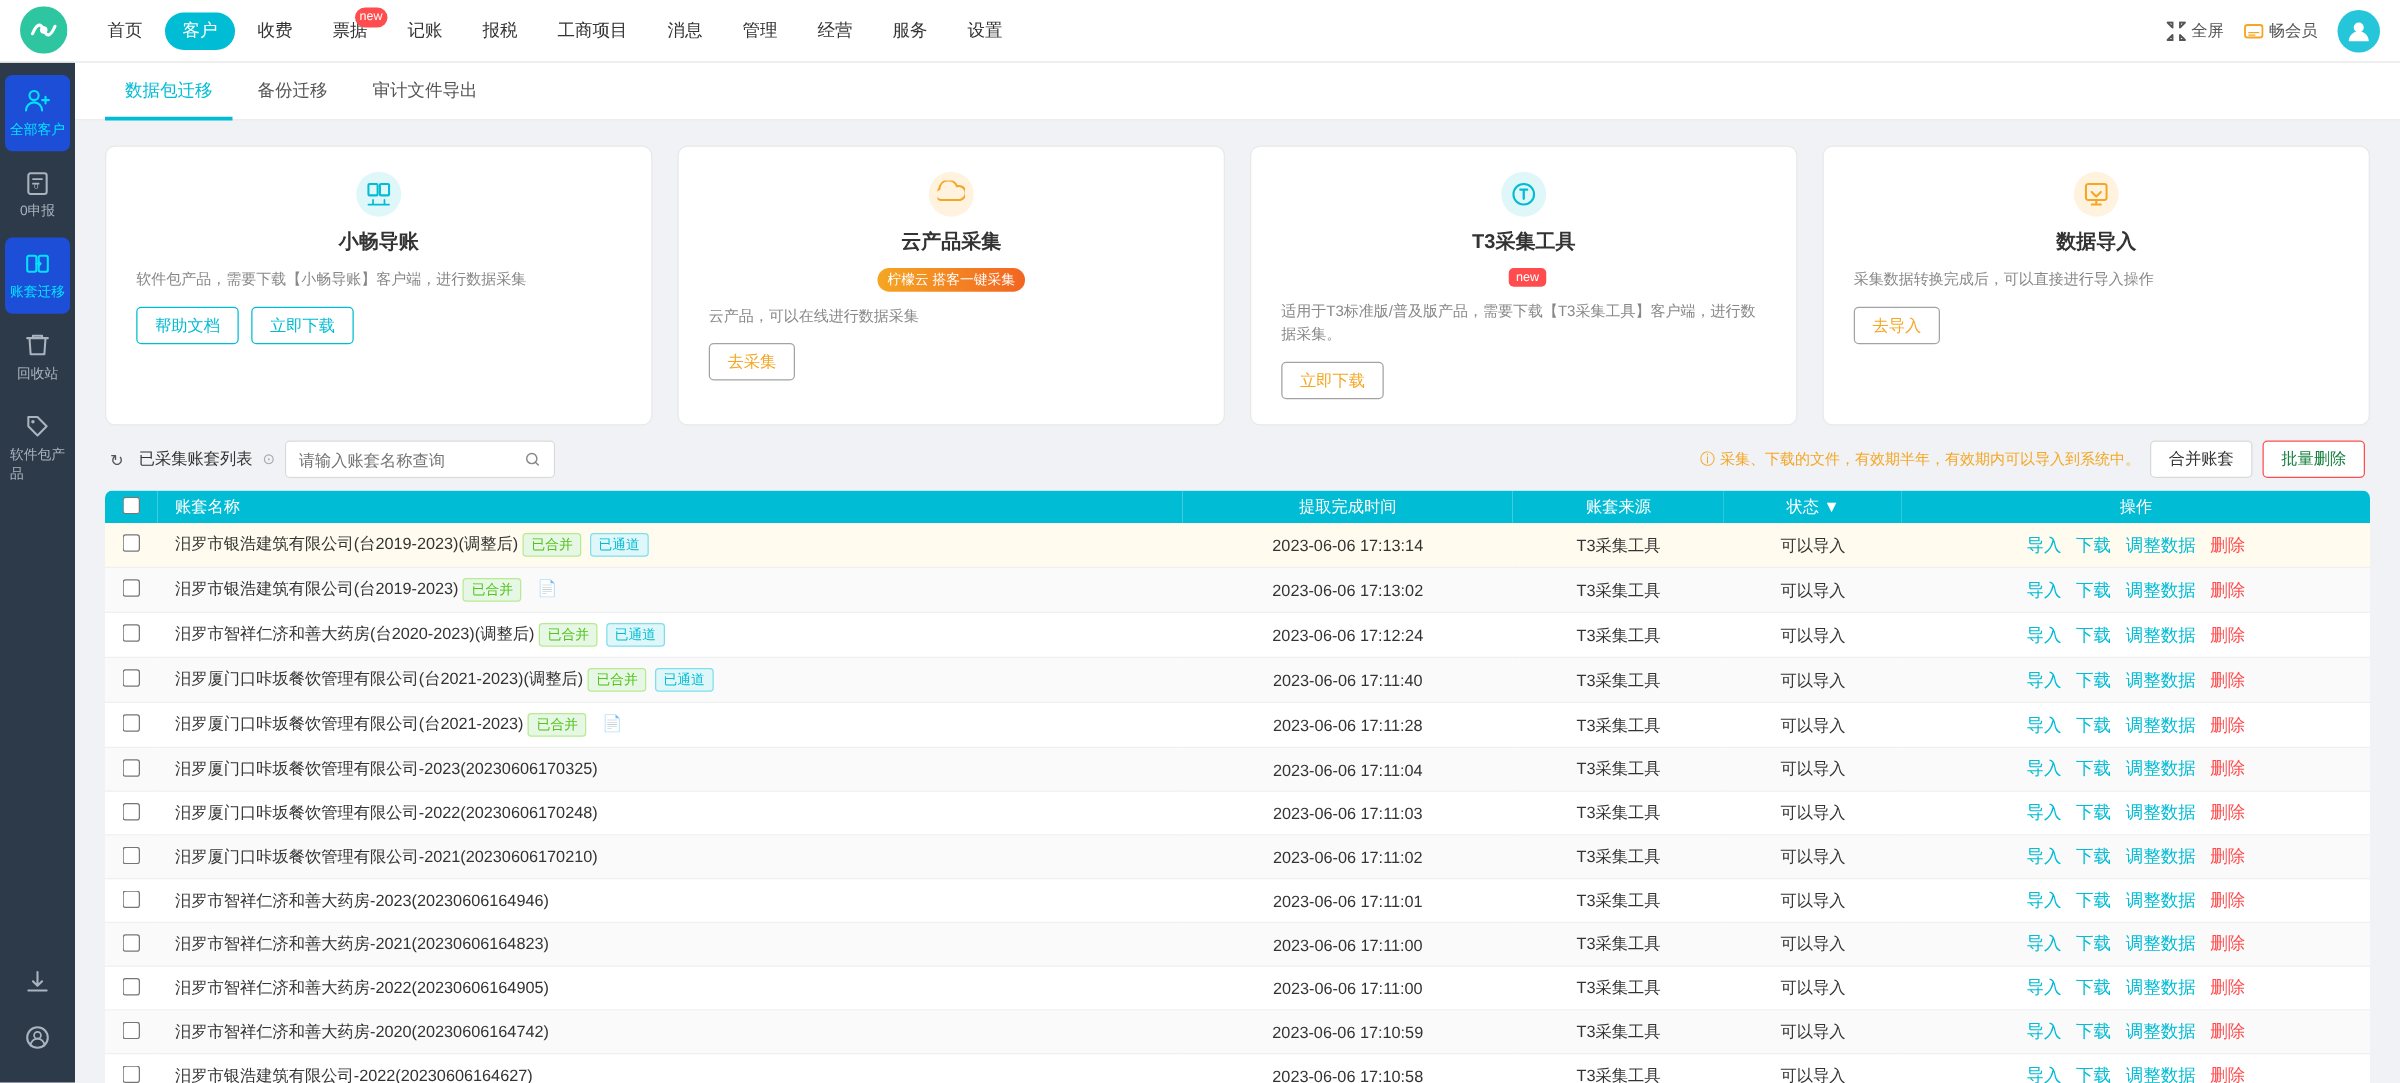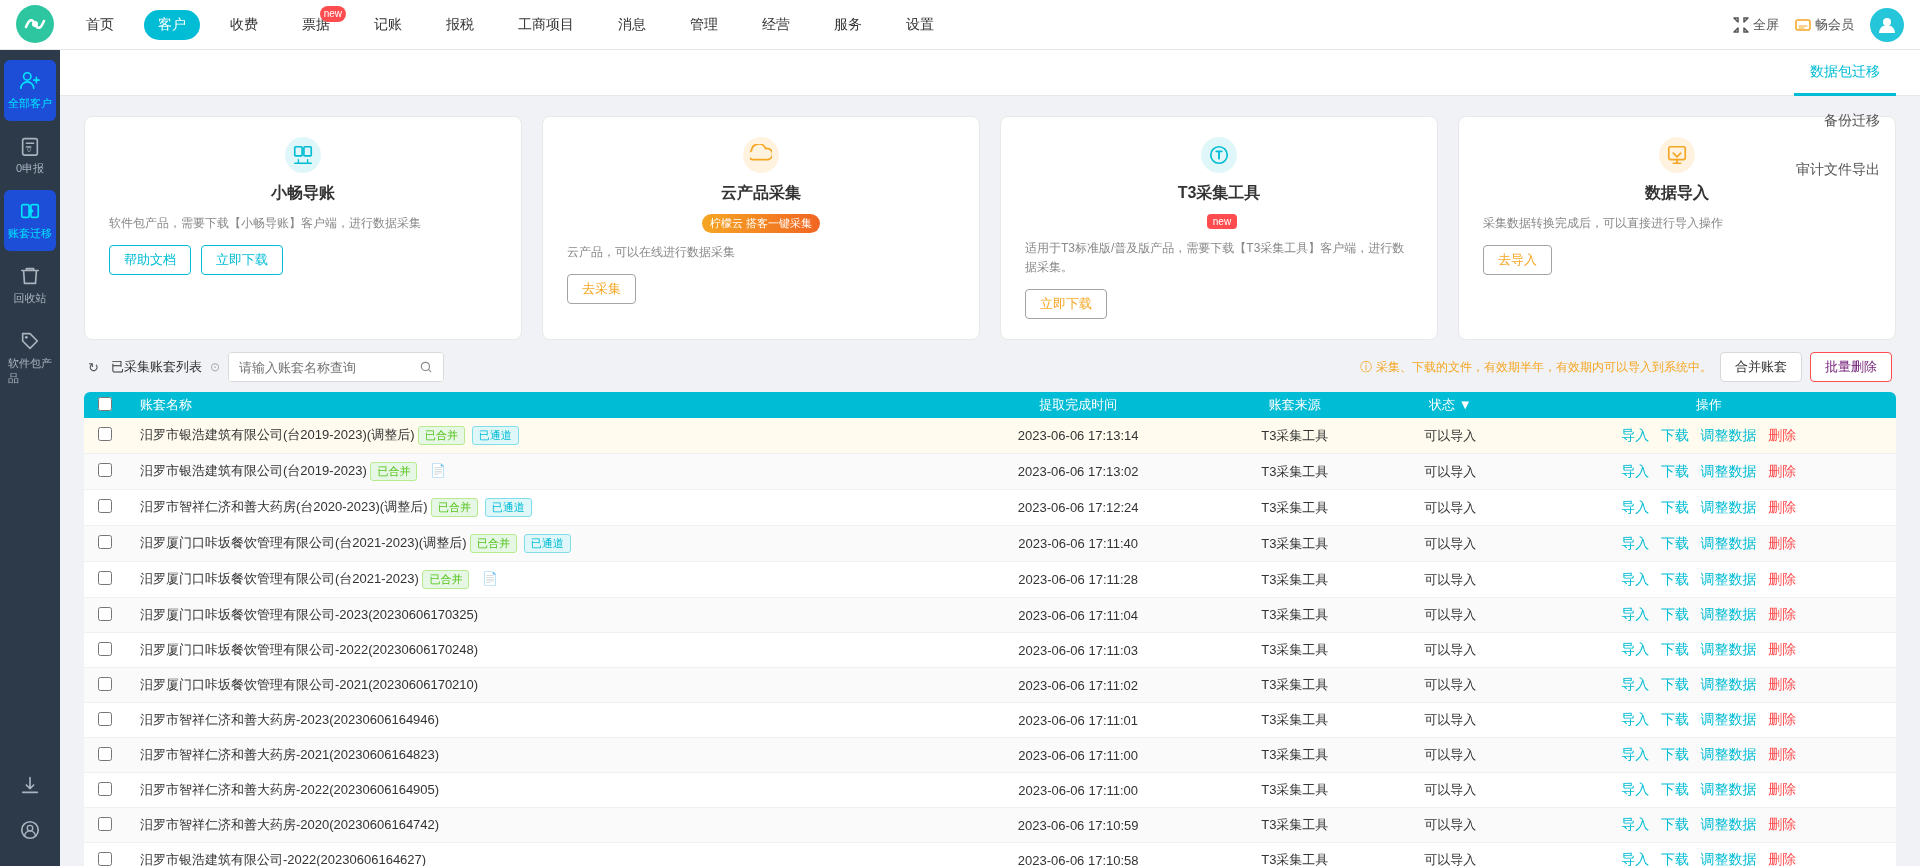--- a/index.html
+++ b/index.html
@@ -5,21 +5,21 @@
     * { box-sizing: border-box; margin: 0; padding: 0; }
     body { font-family: 'Microsoft YaHei', Arial, sans-serif; font-size: 13px; background: #f0f2f5; color: #333; overflow: hidden; }
 
     
     .top-nav {
       display: flex; align-items: center; background: #fff; height: 50px;
       border-bottom: 1px solid #e8e8e8; padding: 0 16px; position: fixed; top: 0; left: 0; right: 0; z-index: 100;
     }
     .logo { width: 40px; height: 40px; margin-right: 16px; }
     .logo svg { width: 38px; height: 38px; }
-    .nav-items { display: flex; align-items: center; flex: 1; gap: 16px; }
+    .nav-items { display: flex; align-items: center; flex: 1; gap: 4px; }
     .nav-item {
       padding: 6px 14px; border-radius: 4px; cursor: pointer; font-size: 14px; color: #333;
       position: relative; white-space: nowrap;
     }
     .nav-item.active { background: #00bcd4; color: #fff; border-radius: 20px; }
     .nav-item .badge-new {
       position: absolute; top: -4px; right: -2px; background: #ff4d4f; color: #fff;
       font-size: 10px; padding: 1px 4px; border-radius: 8px; line-height: 1.4;
     }
     .nav-right { display: flex; align-items: center; gap: 16px; margin-left: auto; }
@@ -44,21 +44,21 @@
 
     
     .main-content {
       position: fixed; top: 50px; left: 60px; right: 0; bottom: 0;
       overflow-y: auto; background: #f0f2f5;
     }
 
     
     .tabs-bar {
       background: #fff; padding: 0 24px; border-bottom: 1px solid #e8e8e8;
-      display: flex; align-items: flex-end; gap: 4px; height: 46px; flex-direction: column;
+      display: flex; align-items: flex-start; gap: 4px; height: 46px;
     }
     .tab {
       padding: 12px 16px; cursor: pointer; font-size: 14px; color: #555;
       border-bottom: 3px solid transparent; position: relative; top: 1px;
     }
     .tab.active { color: #00bcd4; border-bottom-color: #00bcd4; font-weight: 500; }
 
     
     .cards-section { padding: 20px 24px 12px; display: flex; gap: 20px; }
     .card {
@@ -102,21 +102,21 @@
     }
     .search-box .search-btn {
       padding: 0 10px; background: #fff; border: none; cursor: pointer; color: #888; height: 100%;
       display: flex; align-items: center;
     }
     .table-hint { font-size: 12px; color: #f5a623; display: flex; align-items: center; gap: 4px; }
     .btn-action {
       background: #fff; border: 1px solid #d9d9d9; padding: 5px 14px; border-radius: 4px;
       cursor: pointer; font-size: 13px; color: #333;
     }
-    .btn-action.danger { color: #701a75; border-color: #ff4d4f; }
+    .btn-action.danger { color: #15803d; border-color: #ff4d4f; }
 
     
     .data-table { width: 100%; border-collapse: collapse; background: #fff; border-radius: 6px; overflow: hidden; }
     .data-table thead tr { background: #00bcd4; color: #fff; }
     .data-table thead th { padding: 4px 14px; text-align: center; font-weight: 500; font-size: 13px; white-space: nowrap; }
     .data-table thead th:first-child { width: 40px; }
     .data-table thead th:nth-child(2) { text-align: left; }
     .data-table tbody tr { border-bottom: 1px solid #f0f0f0; }
     .data-table tbody tr:nth-child(even) { background: #fafafa; }
     .data-table tbody tr:first-child { background: #fffbee; }

